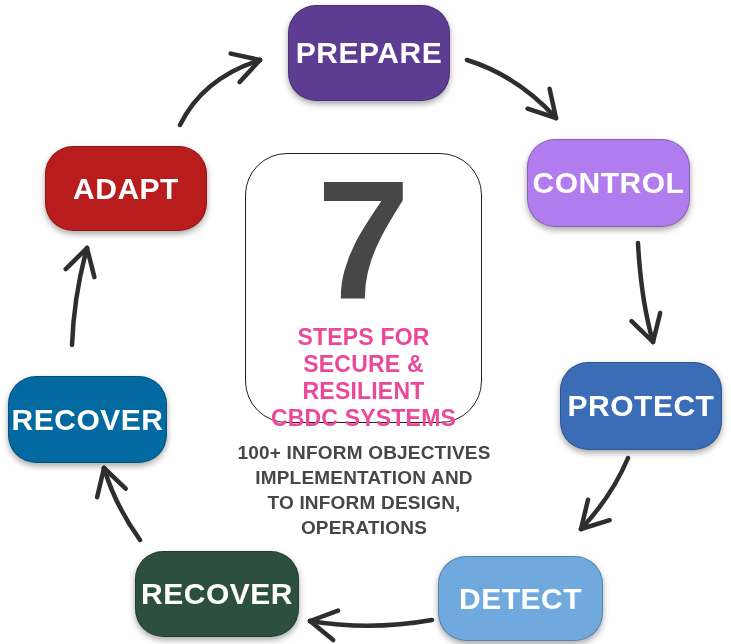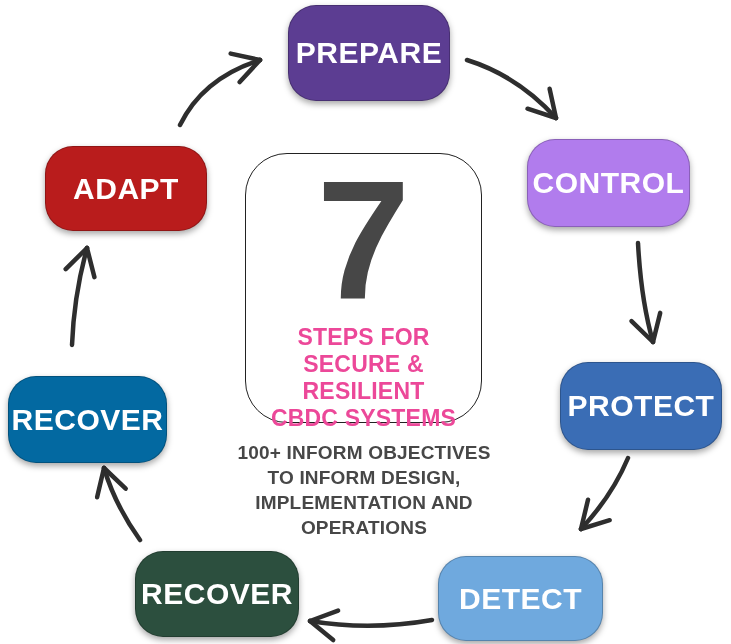--- a/index.html
+++ b/index.html
@@ -138,18 +138,18 @@
     <div class="big-number" style="color: rgb(71, 71, 71);">7</div>
     <div class="center-title" style="color: #ec4899;">
       <div>STEPS FOR</div>
       <div>SECURE &amp; RESILIENT</div>
       <div>CBDC SYSTEMS</div>
     </div>
   </div>
 
   <div class="caption" style="color: rgb(71, 71, 71);">
     <div>100+ INFORM OBJECTIVES</div>
+    <div>IMPLEMENTATION AND</div>
     <div>TO INFORM DESIGN,</div>
-    <div>IMPLEMENTATION AND</div>
     <div>OPERATIONS</div>
   </div>
 
 </div>
 
 </body></html>

